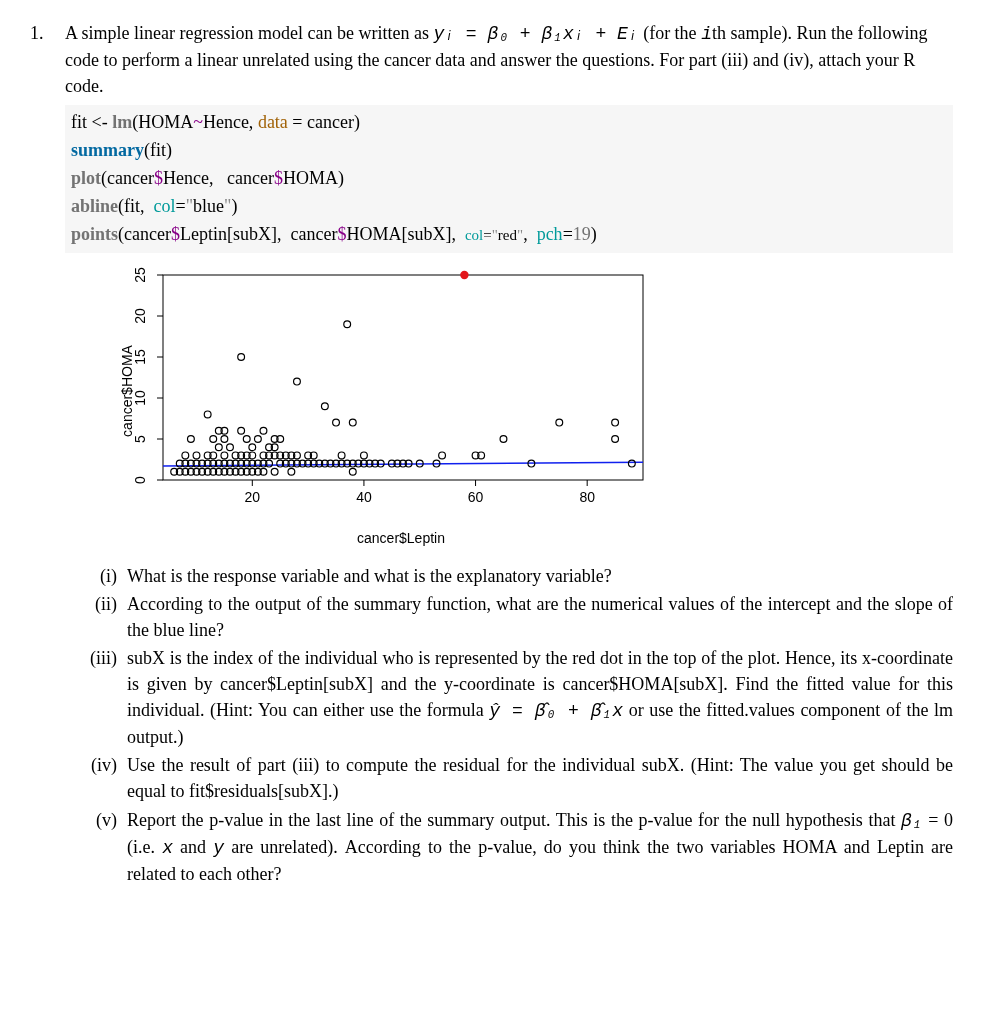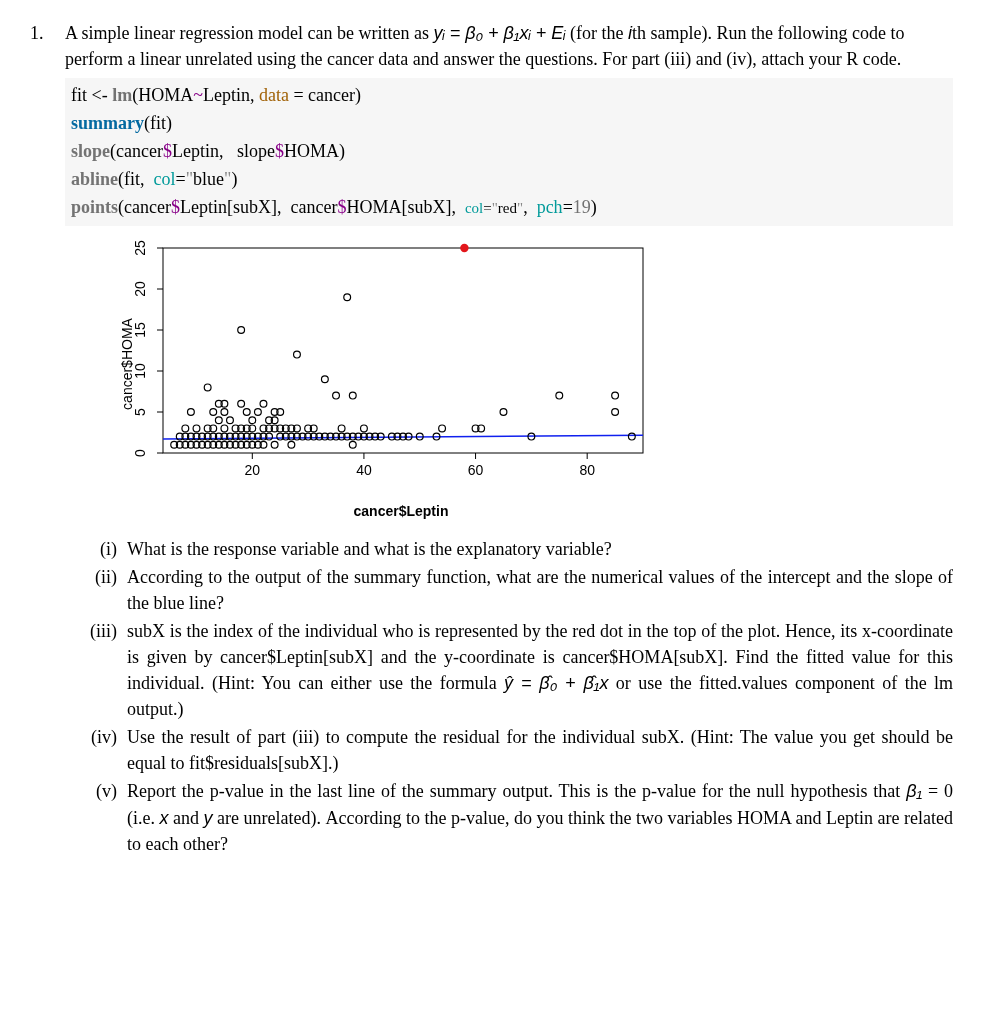--- a/index.html
+++ b/index.html
@@ -16,21 +16,21 @@
   .q-block {
     display: flex;
   }
   .q-num {
     flex: 0 0 35px;
     white-space: nowrap;
   }
   .q-body {
     flex: 1;
   }
-  .math-i { font-style: italic; font-family: Liberation Sans, sans-serif; }
+  .math-i { font-style: italic; font-family: Liberation Mono, monospace; }
   .code-block {
     background: #f6f6f6;
     padding: 4px 6px;
     margin: 6px 0 12px 0;
     font-family: "Book Antiqua", Palatino, Georgia, serif;
     font-size: 18px;
     line-height: 1.55;
   }
   .code-block span { white-space: pre; }
   .c-bold { font-weight: bold; }
@@ -56,21 +56,20 @@
     transform: translateY(-50%) rotate(-90deg);
     transform-origin: center;
     font-size: 14px;
   }
   .plot-xlabel {
     position: absolute;
     bottom: -4px;
     left: 55%;
     transform: translateX(-50%);
     font-size: 14px;
-    font-weight: bold;
   }
   .sub-list {
     margin-top: 6px;
   }
   .sub-item {
     display: flex;
     margin-bottom: 2px;
   }
   .sub-num {
     flex: 0 0 52px;
@@ -85,27 +84,27 @@
 </head>
 <body>
 
 <div class="q-block">
   <div class="q-num">1.</div>
   <div class="q-body">
     <span>A simple linear regression model can be written as </span><span class="math-i">yᵢ = β₀ + β₁xᵢ + Eᵢ</span><span> (for the </span><span class="math-i">i</span><span>th sample). Run the following code to perform a linear unrelated using the cancer data and answer the questions. For part (iii) and (iv), attach your R code.</span>
 
     <div class="code-block">
       <div>
-        <span>fit &lt;- </span><span class="c-bold c-blue">lm</span><span>(HOMA</span><span class="c-purple">~</span><span>Leptin, </span><span class="c-green">data</span><span> = cancer)</span>
+        <span>fit &lt;- </span><span class="c-bold c-blue">lm</span><span>(HOMA</span><span class="c-purple">~</span><span>Hence, </span><span class="c-green">data</span><span> = cancer)</span>
       </div>
       <div>
         <span class="c-bold c-red">summary</span><span>(fit)</span>
       </div>
       <div>
-        <span class="c-bold c-blue">slope</span><span>(cancer</span><span class="c-purple">$</span><span>Leptin,   slope</span><span class="c-purple">$</span><span>HOMA)</span>
+        <span class="c-bold c-blue">plot</span><span>(cancer</span><span class="c-purple">$</span><span>Hence,   cancer</span><span class="c-purple">$</span><span>HOMA)</span>
       </div>
       <div>
         <span class="c-bold c-blue">abline</span><span>(fit,  </span><span class="c-cyan">col</span><span>=</span><span class="c-gray">"</span><span>blue</span><span class="c-gray">"</span><span>)</span>
       </div>
       <div>
         <span class="c-bold c-blue">points</span><span>(cancer</span><span class="c-purple">$</span><span>Leptin[subX],  cancer</span><span class="c-purple">$</span><span>HOMA[subX],  </span><span class="c-cyan" style="font-size:15px">col</span><span style="font-size:15px">=</span><span class="c-gray" style="font-size:15px">"</span><span style="font-size:15px">red</span><span class="c-gray" style="font-size:15px">"</span><span>,  </span><span class="c-cyan">pch</span><span>=</span><span class="c-blue">19</span><span>)</span>
       </div>
     </div>
 
     <div class="plot-wrap">

